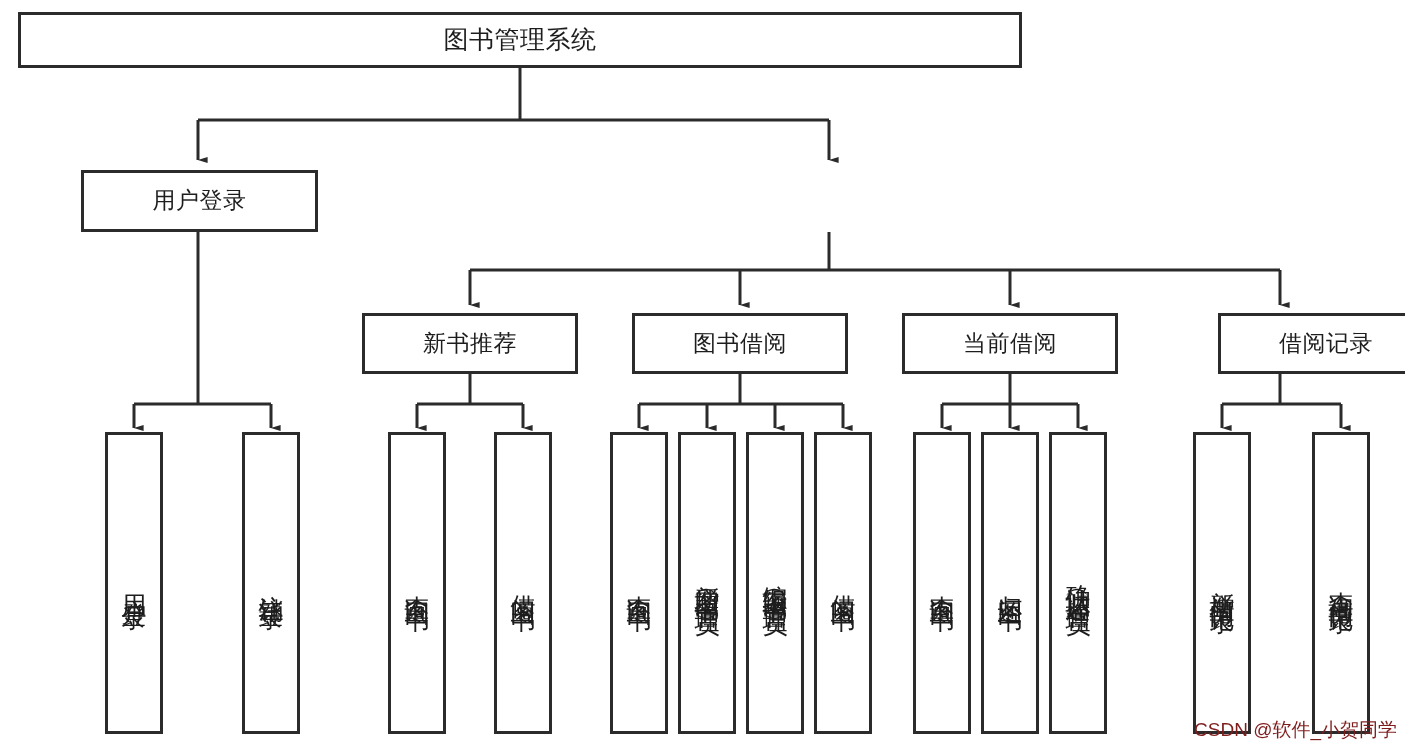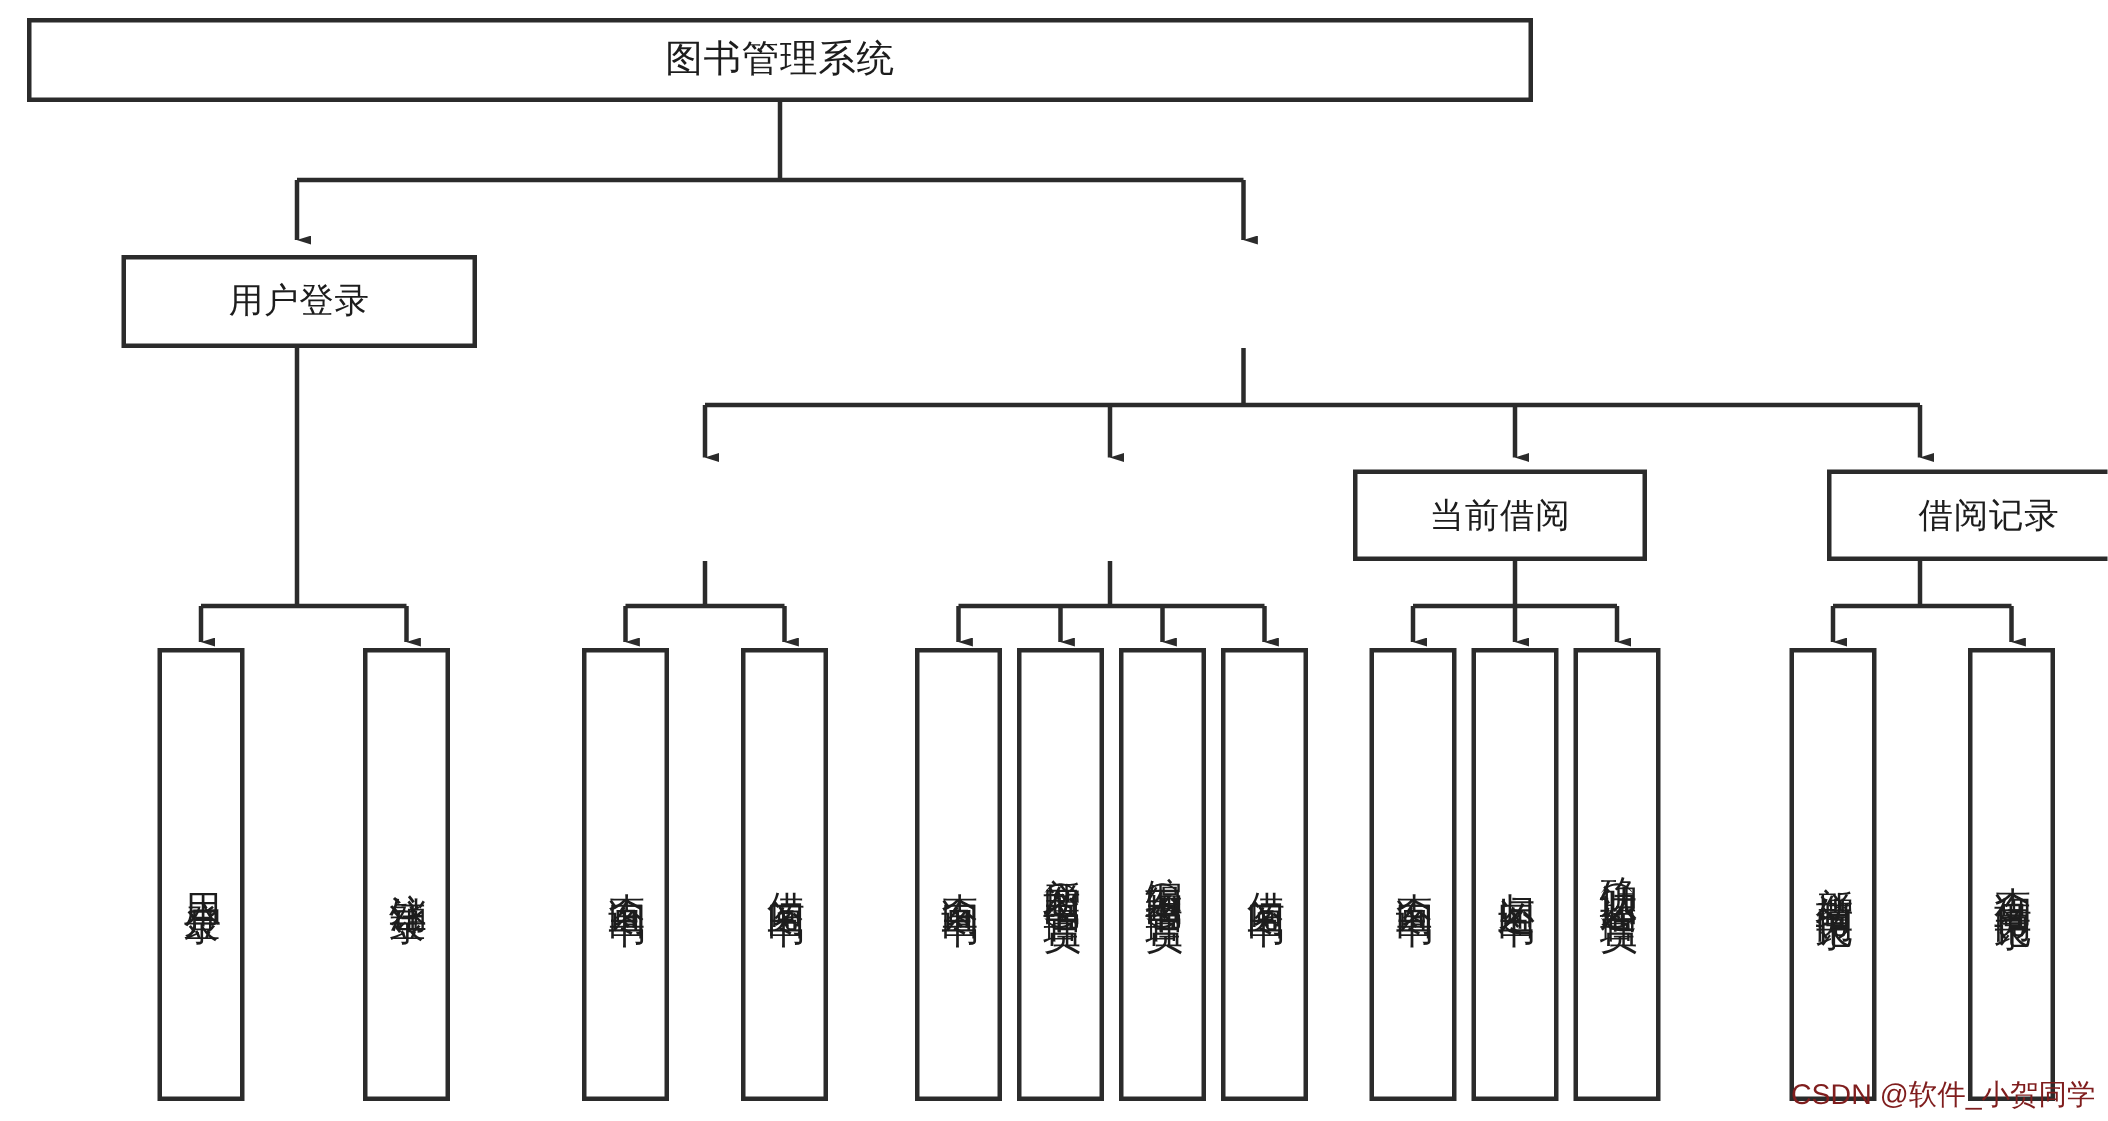--- a/index.html
+++ b/index.html
@@ -119,21 +119,27 @@
   </svg>
 
   <div class="node horiz root" style="left:18px;top:12px;width:1004px;height:56px;">
     <span class="lbl">图书管理系统</span>
   </div>
 
   <div class="node horiz" style="left:81px;top:170px;width:237px;height:62px;">
     <span class="lbl">用户登录</span>
   </div>
 
-  <div class="node horiz" style="left:902px;top:313px;width:196px;height:61px;">
+  <div class="node horiz" style="left:362px;top:313px;width:216px;height:61px;">
+    <span class="lbl">新书推荐</span>
+  </div>
+  <div class="node horiz" style="left:632px;top:313px;width:216px;height:61px;">
+    <span class="lbl">图书借阅</span>
+  </div>
+  <div class="node horiz" style="left:902px;top:313px;width:216px;height:61px;">
     <span class="lbl">当前借阅</span>
   </div>
   <div class="node horiz" style="left:1172px;top:313px;width:216px;height:61px;margin-left:46px;">
     <span class="lbl">借阅记录</span>
   </div>
 
   <div class="node vert" style="left:105px;top:432px;width:58px;height:302px;">
     <span class="lbl">用户登录</span>
   </div>
   <div class="node vert" style="left:242px;top:432px;width:58px;height:302px;">

